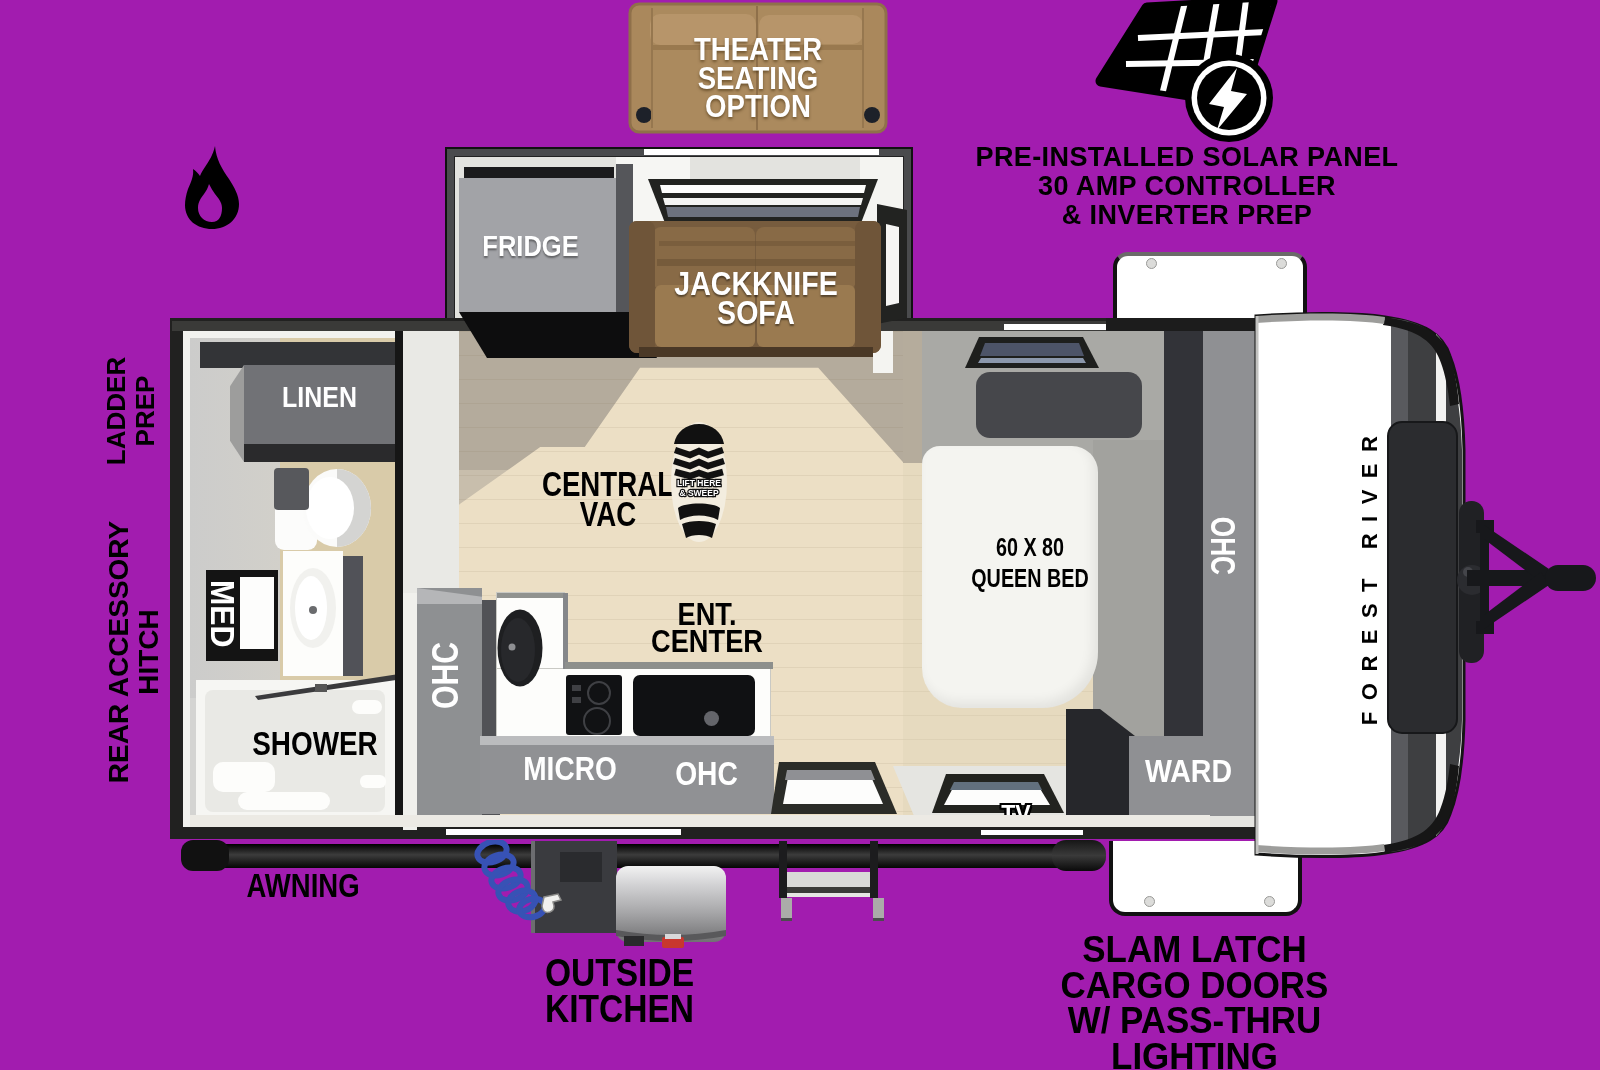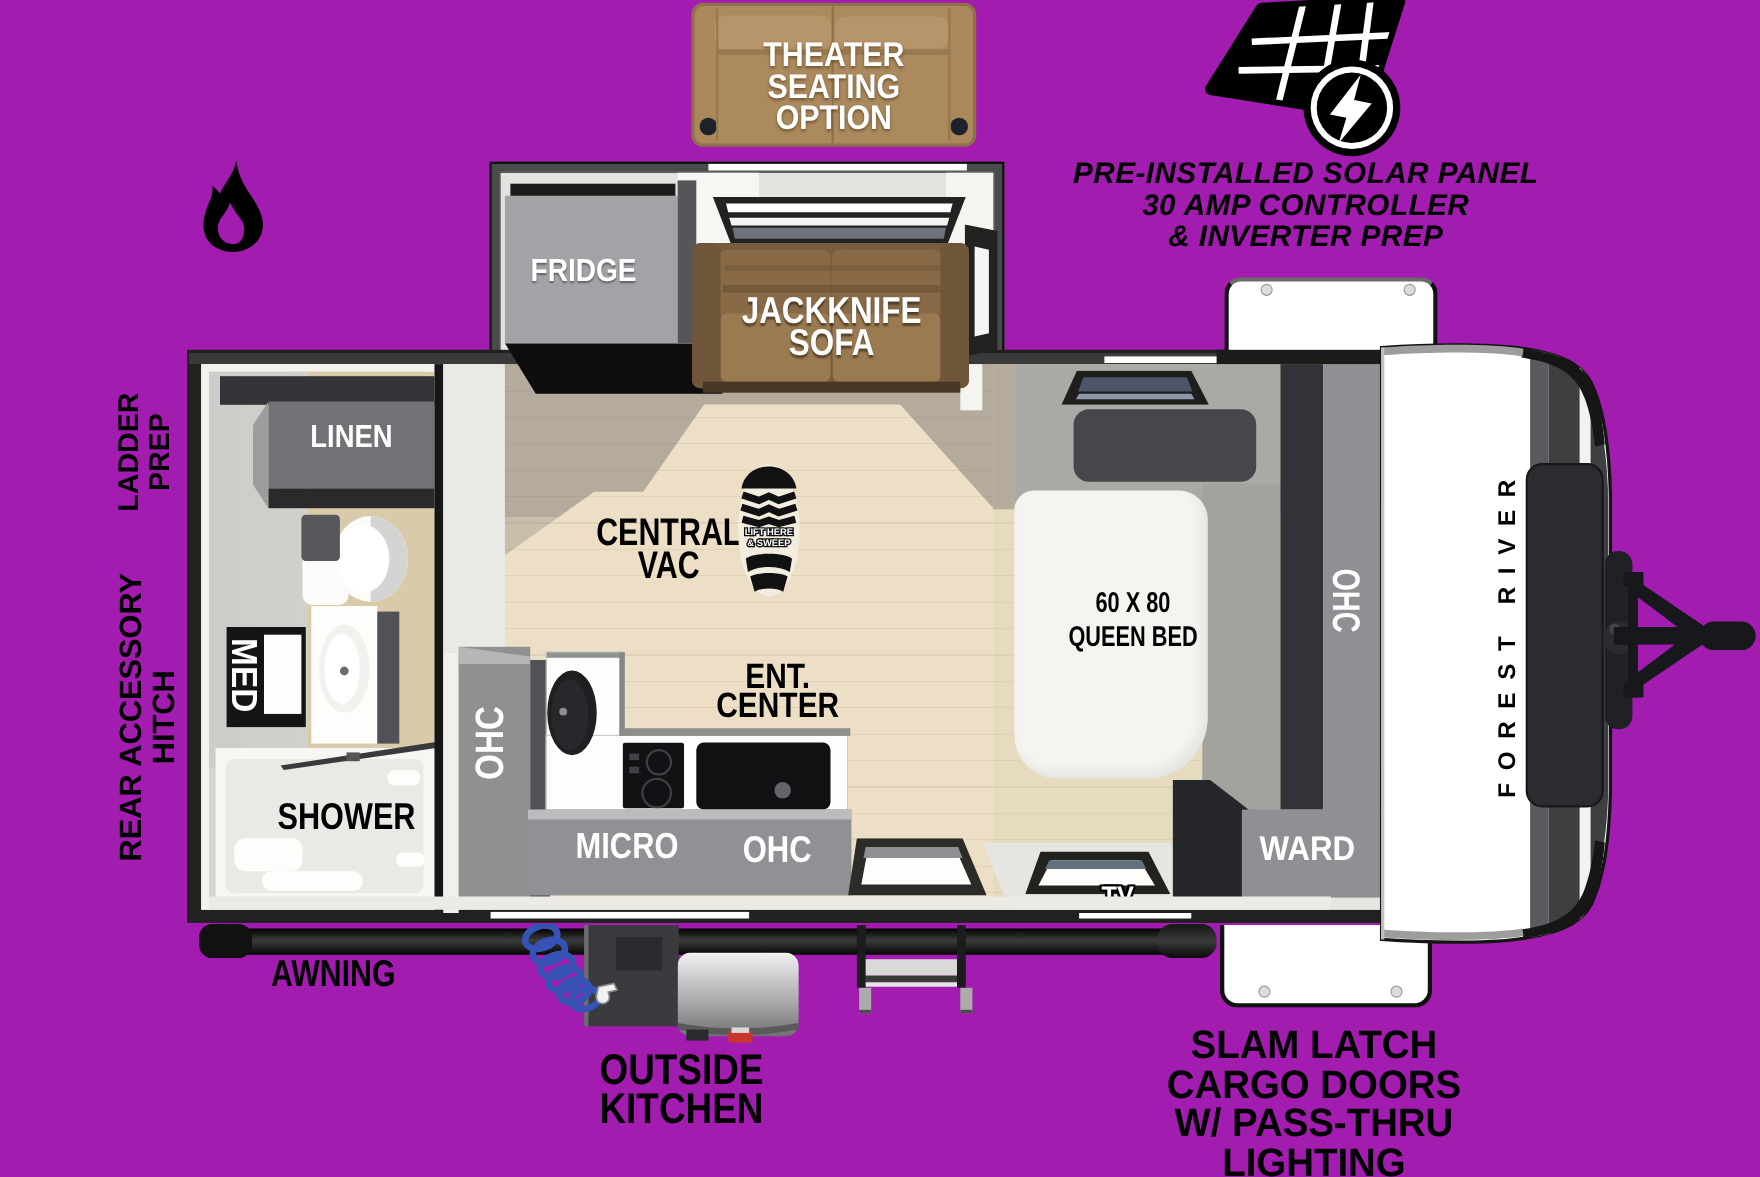--- a/index.html
+++ b/index.html
@@ -40,21 +40,21 @@
       <line x1="36" y1="64" x2="166" y2="62"></line>
       <line x1="95" y1="2" x2="72" y2="95"></line>
       <line x1="127" y1="0" x2="110" y2="98"></line>
       <line x1="156" y1="0" x2="143" y2="100"></line>
     </g>
     <circle cx="139" cy="98" r="44" fill="#000"></circle>
     <circle cx="139" cy="98" r="37.5" fill="#fff"></circle>
     <circle cx="139" cy="98" r="32" fill="#000"></circle>
     <path d="M147 68 L119 104 L134 107 L127 130 L157 94 L141 91 Z" fill="#fff"></path>
   </svg>
-  <div class="lbl" style="left:957px;top:143px;width:460px;font-size:27px;line-height:29px;letter-spacing:0.4px;font-style:italic;">PRE-INSTALLED SOLAR PANEL<br>30 AMP CONTROLLER<br>&amp; INVERTER PREP</div>
+  <div class="lbl" style="left:957px;top:143px;width:460px;font-size:27px;line-height:29px;letter-spacing:0.4px;">PRE-INSTALLED SOLAR PANEL<br>30 AMP CONTROLLER<br>&amp; INVERTER PREP</div>
 
   <svg class="abs" style="left:184px;top:146px;" width="56" height="84" viewBox="0 0 56 84">
     <path d="M31 0 C29 9 25 15 21 21 C19 24 17 27 16 30 C14 27 12 25 9 23 C10 30 7 36 4 43 C2 49 1 54 1 59 C1 74 13 83 28 83 C43 83 55 73 55 58 C55 49 50 41 45 33 C38 23 32 13 31 0 Z M28 76 C20 76 14 70 14 62 C14 56 17 52 20 48 C22 45 24 42 25 38 C27 42 29 45 31 48 C34 52 38 56 38 62 C38 70 35 76 28 76 Z" fill="#000"></path>
   </svg>
 
   <div class="lbl" style="left:31px;top:382px;width:200px;font-size:26px;line-height:29px;transform:rotate(-90deg);transform-origin:center;">LADDER<br>PREP</div>
   <div class="lbl" style="left:-6px;top:622px;width:280px;font-size:28px;line-height:30px;transform:rotate(-90deg);transform-origin:center;">REAR ACCESSORY<br>HITCH</div>
 
   <div class="abs" style="left:445px;top:147px;width:468px;height:190px;background:#4a4b4d;border:2px solid #111;box-sizing:border-box;"></div>
   <div class="abs" style="left:454px;top:156px;width:450px;height:184px;background:#e3e3df;border:1px solid #222;box-sizing:border-box;"></div>

